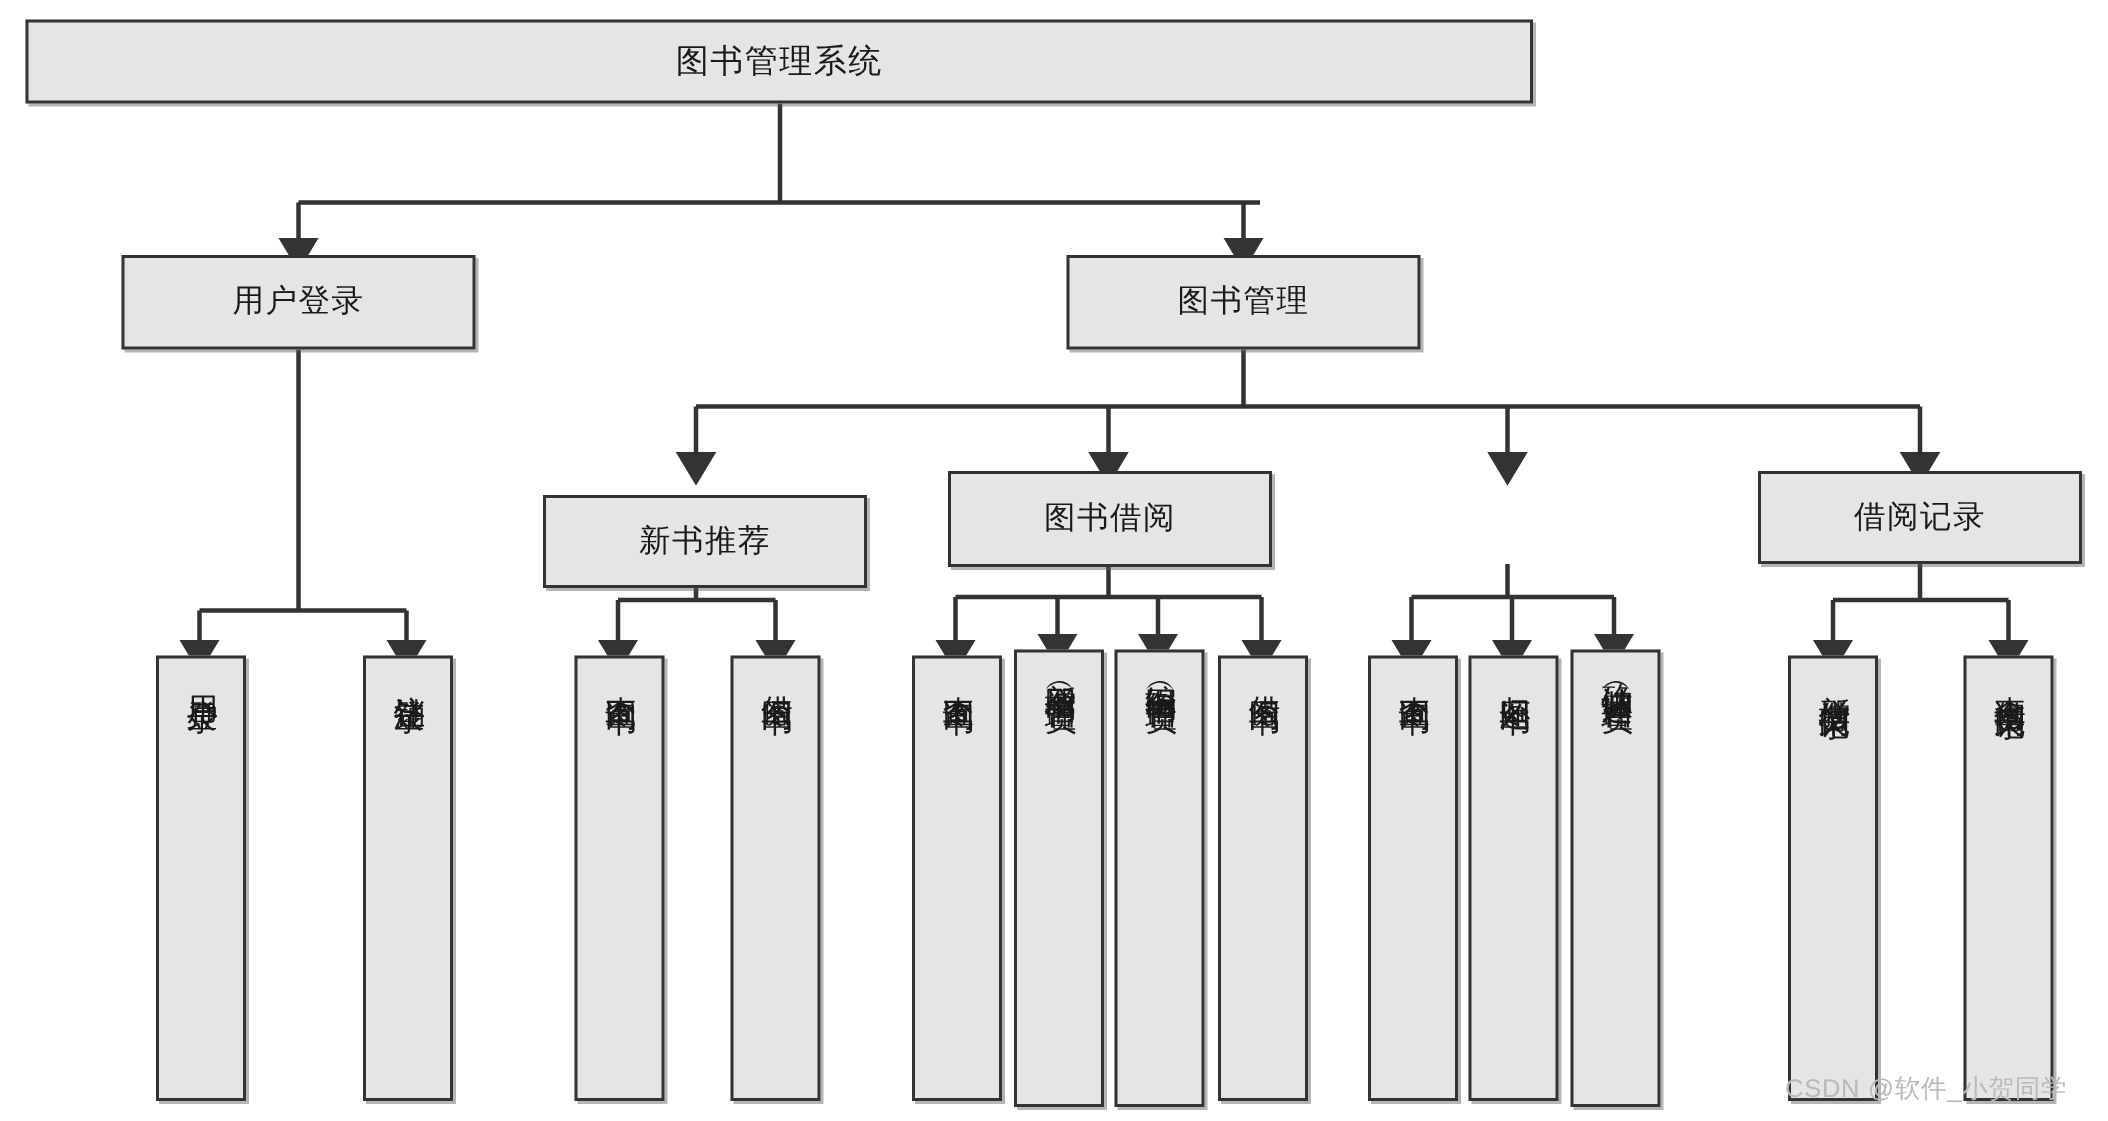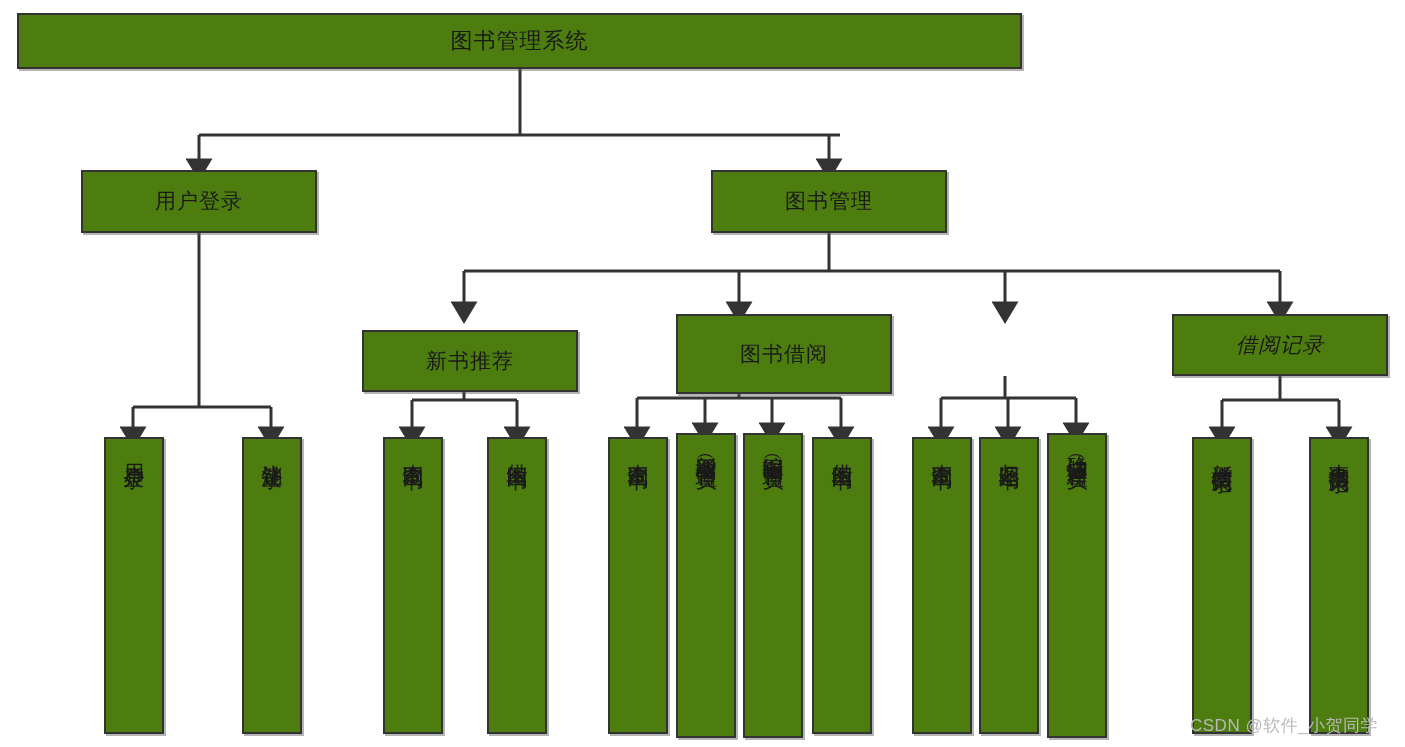--- a/index.html
+++ b/index.html
@@ -22,21 +22,21 @@
     position: absolute;
     left: 0;
     top: 0;
     width: 1405px;
     height: 747px;
     pointer-events: none;
   }
   .node {
     position: absolute;
     box-sizing: border-box;
-    background: #4d7c0f;
+    background: #e5e5e5;
     border: 2px solid #333333;
     box-shadow: 2px 2px 0 rgba(90,90,90,0.45);
     display: flex;
     align-items: center;
     justify-content: center;
     color: #1a1a1a;
     z-index: 2;
   }
   .node-label {
     display: block;
@@ -144,24 +144,24 @@
   <div class="node horiz" style="left:81px; top:170px; width:236px; height:63px;">
     <span class="node-label">用户登录</span>
   </div>
   <div class="node horiz" style="left:711px; top:170px; width:236px; height:63px;">
     <span class="node-label">图书管理</span>
   </div>
 
   <div class="node horiz" style="left:362px; top:314px; width:216px; height:62px;margin-top:16px;">
     <span class="node-label">新书推荐</span>
   </div>
-  <div class="node horiz" style="left:632px; top:314px; width:216px; height:80px;margin-left:44px;">
+  <div class="node horiz" style="left:632px; top:314px; width:216px; height:64px;">
     <span class="node-label">图书借阅</span>
   </div>
-  <div class="node horiz" style="left:1172px; top:314px; width:216px; height:62px;font-style:italic;">
+  <div class="node horiz" style="left:1172px; top:314px; width:216px; height:62px;">
     <span class="node-label">借阅记录</span>
   </div>
 
   <div class="node vert" style="left:104px; top:437px; width:60px; height:297px;">
     <span class="node-label">用户登录</span>
   </div>
   <div class="node vert" style="left:242px; top:437px; width:60px; height:297px;">
     <span class="node-label">注销登录</span>
   </div>
 

